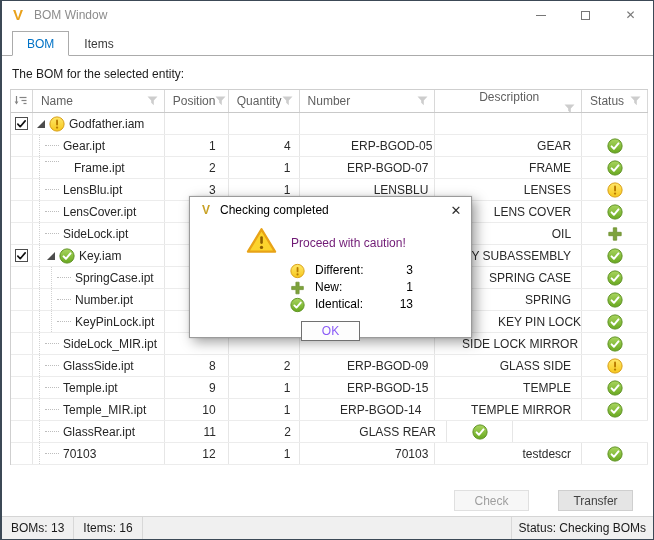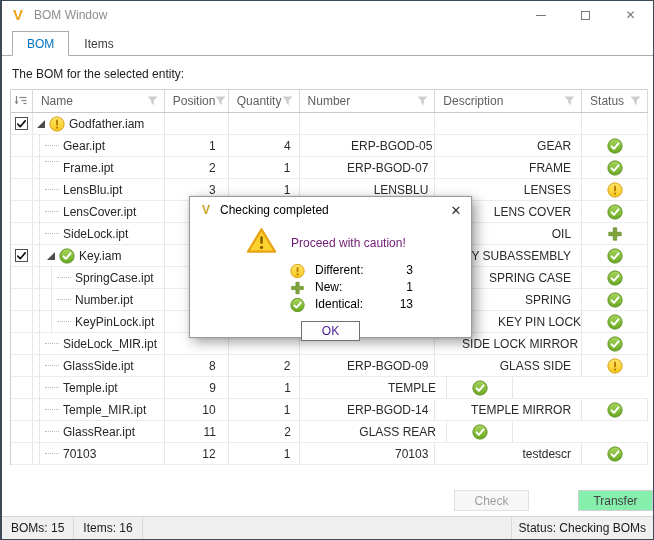--- a/index.html
+++ b/index.html
@@ -44,21 +44,21 @@
   .twisty{width:0;height:0;border-left:8px solid transparent;border-bottom:8px solid #4c4c4c;margin-right:4px;flex:none;}
   .dash{width:14px;height:1px;border-top:1px dotted #bdbdbd;margin-right:4px;flex:none;}
   .guide{position:absolute;top:0;bottom:0;width:0;border-left:1px dotted #d2d2d2;}
   .tree-icon{width:16px;height:16px;margin-right:4px;flex:none;display:flex;}
   .status-icon{width:16px;height:16px;display:flex;}
   .item-label{color:#262626;}
 
   
   .btn{position:absolute;top:489px;width:75px;height:21px;display:flex;align-items:center;justify-content:center;font-size:12px;}
   .btn-check{left:452px;background:#f7f7f7;border:1px solid #e0e0e0;color:#9f9f9f;}
-  .btn-transfer{left:576px;background:#86efac;border:1px solid #cfcfcf;color:#434343;}
+  .btn-transfer{left:556px;background:#e5e5e5;border:1px solid #cfcfcf;color:#434343;}
 
   
   .statusbar{position:absolute;left:0;right:0;bottom:0;height:23px;background:#f0f0f0;border-top:1px solid #d5d5d5;display:flex;align-items:center;color:#1a1a1a;}
   .sb-seg{padding:0 9px;border-right:1px solid #d8d8d8;height:100%;display:flex;align-items:center;}
   .sb-spacer{flex:1;}
   .sb-right{padding:0 7px;border-left:1px solid #d8d8d8;height:100%;display:flex;align-items:center;}
 
   
   .dialog{position:absolute;left:187px;top:195px;width:283px;height:142px;background:#fff;border:1px solid #9b9b9b;
           box-shadow:4px 4px 12px rgba(0,0,0,.38),0 0 2px rgba(0,0,0,.15);}
@@ -67,21 +67,21 @@
   .dlg-titlebar .dlg-title{margin-left:7px;color:#000;}
   .dlg-close{margin-left:auto;width:30px;height:26px;display:flex;align-items:center;justify-content:center;color:#2f2f2f;font-size:13px;}
   .dlg-main{display:flex;align-items:flex-start;padding:4px 0 0 56px;}
   .dlg-msg{margin:9px 0 0 14px;color:#701a75;}
   .dlg-stats{margin:8px 0 0 100px;}
   .stat-row{display:flex;align-items:center;height:16px;margin-bottom:1px;}
   .stat-icon{width:15px;height:15px;display:flex;margin-right:10px;}
   .stat-label{width:72px;color:#000;}
   .stat-value{width:26px;text-align:right;color:#000;}
   .dlg-ok-wrap{text-align:center;margin-top:9px;}
-  .dlg-ok{display:inline-block;width:59px;height:20px;line-height:18px;border:1px solid #707070;background:#fdfdfd;color:#4c1d95;text-align:center;}
+  .dlg-ok{display:inline-block;width:59px;height:20px;line-height:18px;border:1px solid #707070;background:#fdfdfd;color:#8b5cf6;text-align:center;}
 </style>
 </head>
 <body>
 
 <div class="window">
 
   <div class="titlebar">
     <span class="logo">V</span>
     <span class="title">BOM Window</span>
     <div class="win-controls">
@@ -144,21 +144,21 @@
           </span>
         </div>
         <div class="h-cell" style="width: 136px;">
           <span>Number</span>
           <span class="flt">
             <svg viewBox="0 0 11 10" width="11" height="10">
               <path d="M0.5 0.5h10L6.8 4.4v4.9L4.2 6.8V4.4Z" fill="#cdcdcd"></path>
             </svg>
           </span>
         </div>
-        <div class="h-cell" style="width: 147px;">
+        <div class="h-cell" style="width: 147px; flex-direction: column;">
           <span>Description</span>
           <span class="flt">
             <svg viewBox="0 0 11 10" width="11" height="10">
               <path d="M0.5 0.5h10L6.8 4.4v4.9L4.2 6.8V4.4Z" fill="#cdcdcd"></path>
             </svg>
           </span>
         </div>
         <div class="h-cell" style="width: 66px;">
           <span>Status</span>
           <span class="flt">
@@ -243,21 +243,21 @@
                 <circle cx="8" cy="8" r="7.1" fill="url(#gchk)" stroke="#5e9222"></circle>
                 <path d="M4.6 8.4l2.3 2.4 4.6-5.4" fill="none" stroke="#fff" stroke-width="2" stroke-linecap="round" stroke-linejoin="round"></path>
               </svg>
             </span>
           </div>
         </div>
         <div class="row">
           <div class="cell c-chk" style="width: 22px;"></div>
           <div class="cell c-name" style="width: 132px;">
             <span class="guide" style="left: 6px;"></span>
-            <span style="display: flex; align-items: flex-start; margin-left: 8px;">
+            <span style="display: flex; align-items: flex-start; margin-left: 8px; gap: 11px;">
               <span class="dash"></span>
               <span class="item-label">Frame.ipt</span>
             </span>
           </div>
           <div class="cell num" style="width: 64px; padding-right: 12px;">
             <span>2</span>
           </div>
           <div class="cell num" style="width: 71px; padding-right: 8px;">
             <span>1</span>
           </div>
@@ -630,20 +630,23 @@
               <span class="dash"></span>
               <span class="item-label">Temple.ipt</span>
             </span>
           </div>
           <div class="cell num" style="width: 64px; padding-right: 12px;">
             <span>9</span>
           </div>
           <div class="cell num" style="width: 71px; padding-right: 8px;">
             <span>1</span>
           </div>
+          <div class="cell num" style="width: 136px; padding-right: 6px;">
+            <span>ERP-BGOD-15</span>
+          </div>
           <div class="cell num" style="width: 147px; padding-right: 10px;">
             <span>TEMPLE</span>
           </div>
           <div class="cell c-status" style="width: 66px;">
             <span class="status-icon">
               <svg viewBox="0 0 16 16" width="16" height="16">
                 <defs>
                   <linearGradient id="gchk" x1="0" y1="0" x2="0" y2="1">
                     <stop offset="0" stop-color="#a9d55f"></stop>
                     <stop offset="1" stop-color="#68a81f"></stop>
@@ -663,21 +666,21 @@
               <span class="dash"></span>
               <span class="item-label">Temple_MIR.ipt</span>
             </span>
           </div>
           <div class="cell num" style="width: 64px; padding-right: 12px;">
             <span>10</span>
           </div>
           <div class="cell num" style="width: 71px; padding-right: 8px;">
             <span>1</span>
           </div>
-          <div class="cell num" style="width: 136px; padding-right: 6px;">
+          <div class="cell num" style="width: 136px; padding-right: 13px;">
             <span>ERP-BGOD-14</span>
           </div>
           <div class="cell num" style="width: 147px; padding-right: 10px;">
             <span>TEMPLE MIRROR</span>
           </div>
           <div class="cell c-status" style="width: 66px;">
             <span class="status-icon">
               <svg viewBox="0 0 16 16" width="16" height="16">
                 <defs>
                   <linearGradient id="gchk" x1="0" y1="0" x2="0" y2="1">
@@ -760,21 +763,21 @@
             </span>
           </div>
         </div>
       </div>
   </div>
 
   <div class="btn btn-check">Check</div>
   <div class="btn btn-transfer">Transfer</div>
 
   <div class="statusbar">
-    <div class="sb-seg">BOMs: 15</div>
+    <div class="sb-seg">BOMs: 13</div>
     <div class="sb-seg">Items: 16</div>
     <div class="sb-spacer"></div>
     <div class="sb-right">Status: Checking BOMs</div>
   </div>
 
   <div class="dialog">
     <div class="dlg-titlebar">
       <span class="logo">V</span>
       <span class="dlg-title">Checking completed</span>
       <div class="dlg-close">✕</div>

